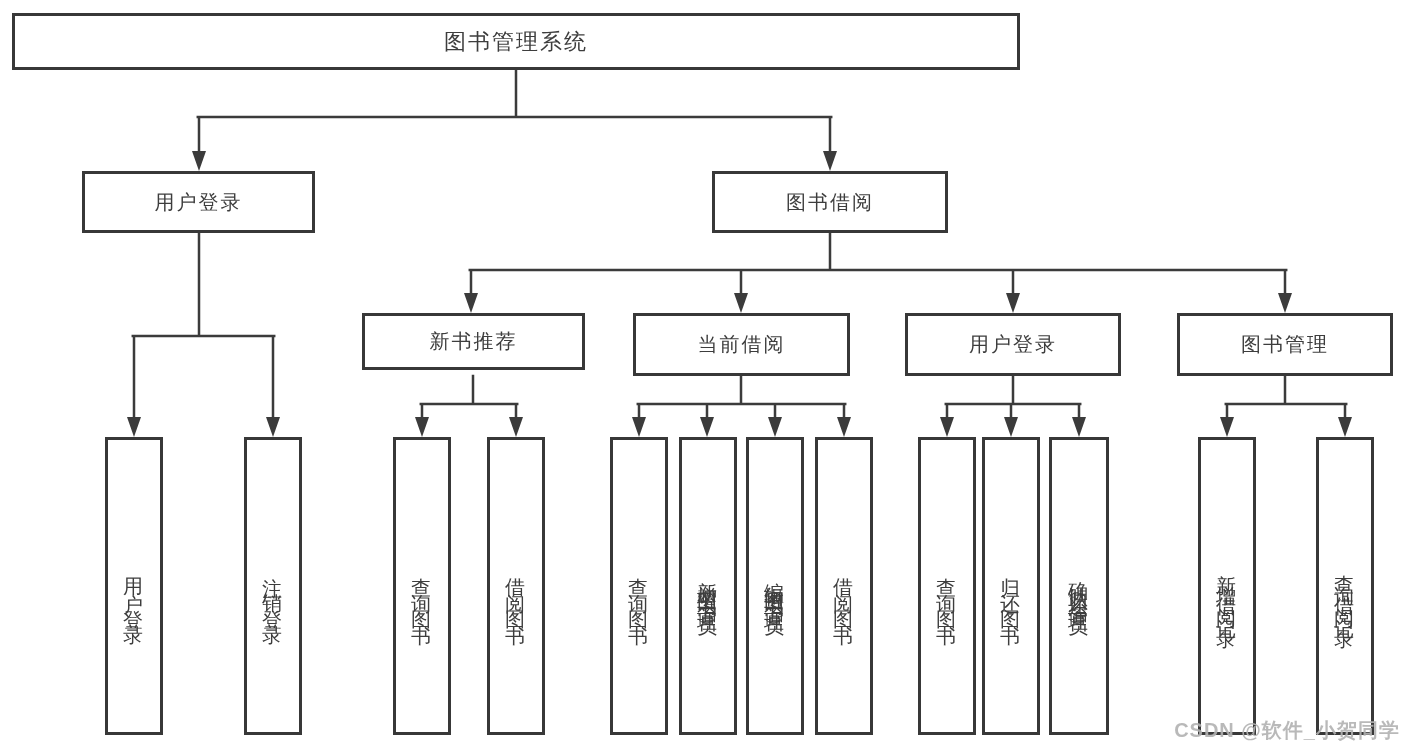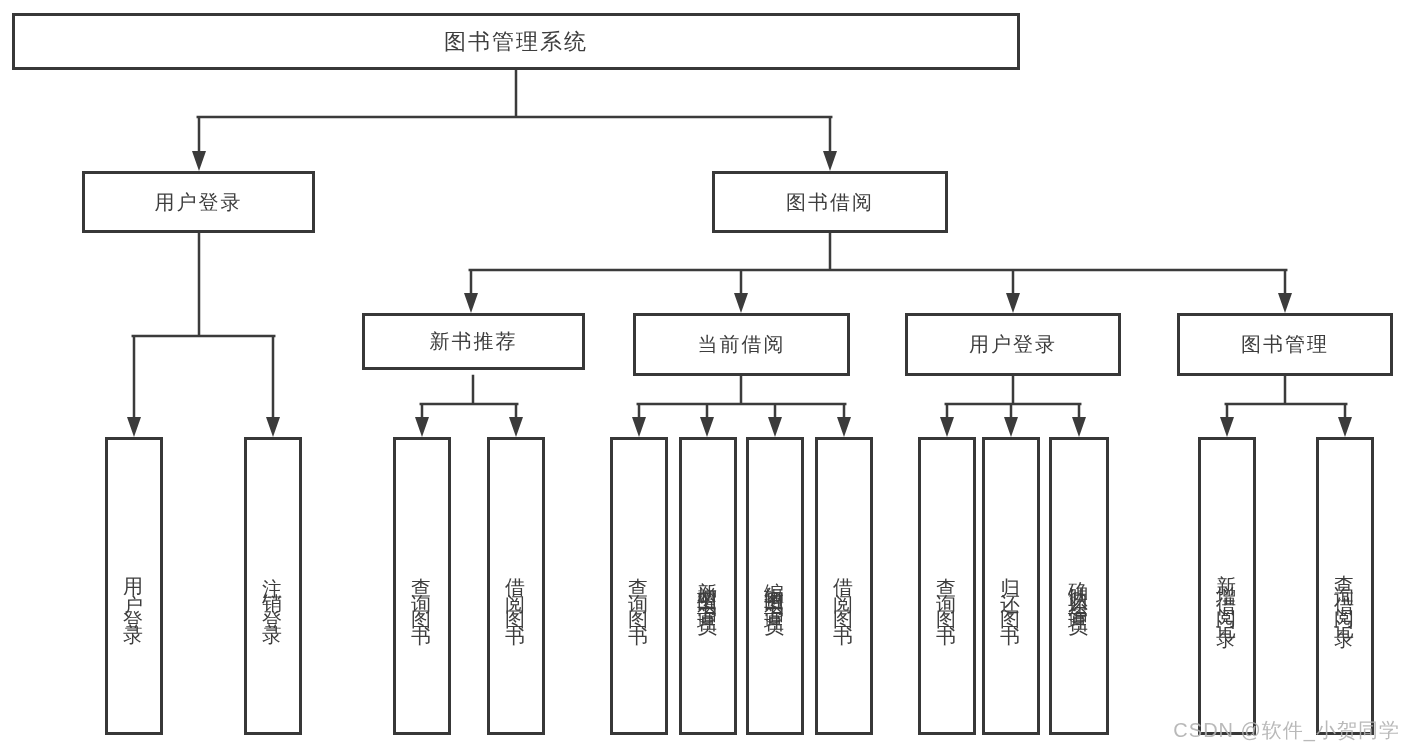--- a/index.html
+++ b/index.html
@@ -41,20 +41,21 @@
   .leaf.v6 span{letter-spacing:11px;margin-inline-end:-11px;}
   .leaf.v9 span{letter-spacing:5px;margin-inline-end:-5px;}
   .watermark{
     position:absolute;
     right:5px;bottom:3px;
     font-size:20px;
     color:#b2b2b2;
     letter-spacing:1px;
     z-index:5;
     opacity:.9;
+    font-weight:bold;
   }
 </style>
 </head>
 <body>
 
 <div class="canvas">
 
   <svg class="wires" width="1405" height="747" viewBox="0 0 1405 747">
     <g stroke="#3b3b3b" stroke-width="2.5" fill="none" stroke-linecap="square">
       <path d="M516,69 V117 M197.8,117 H831.2 M199,117 V152 M830,117 V152"></path>

